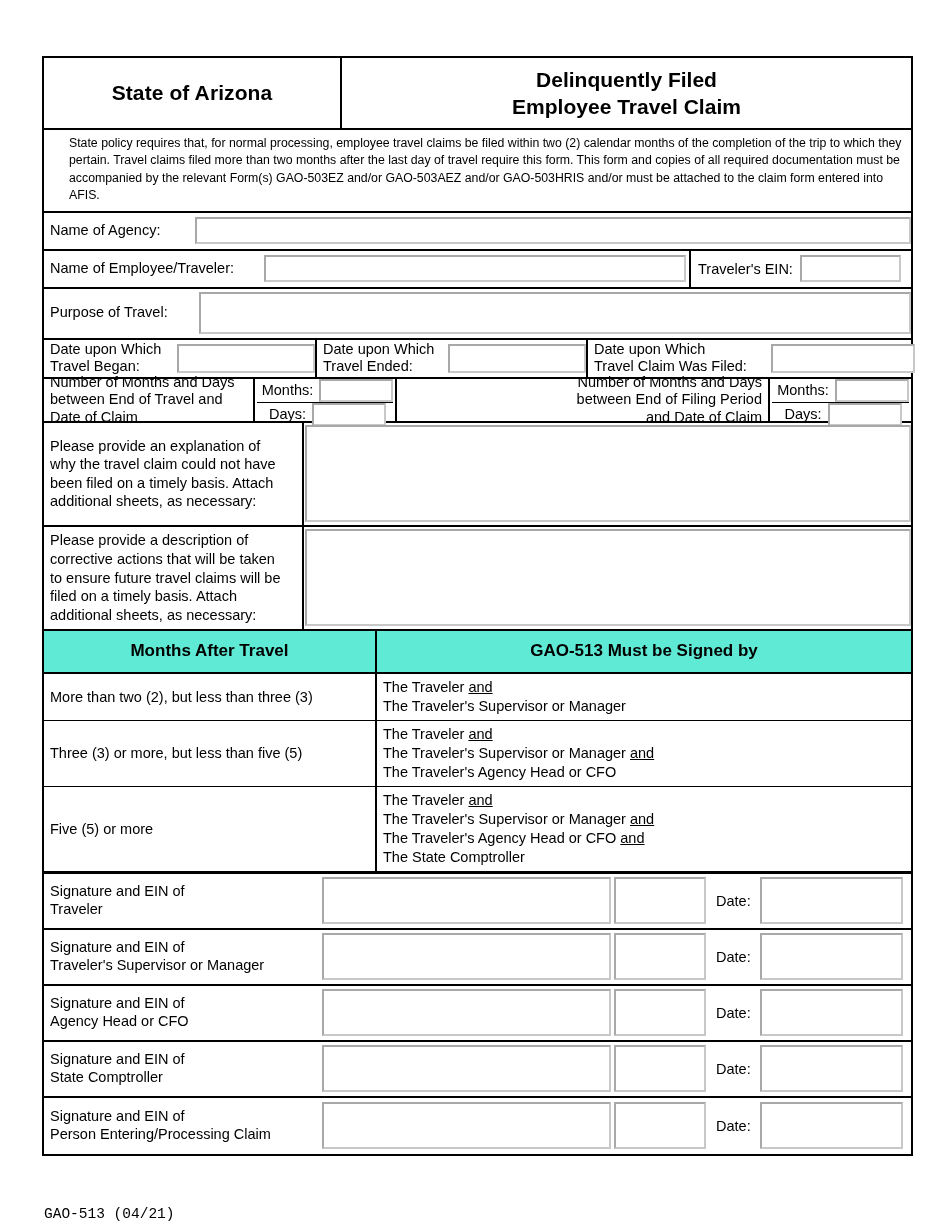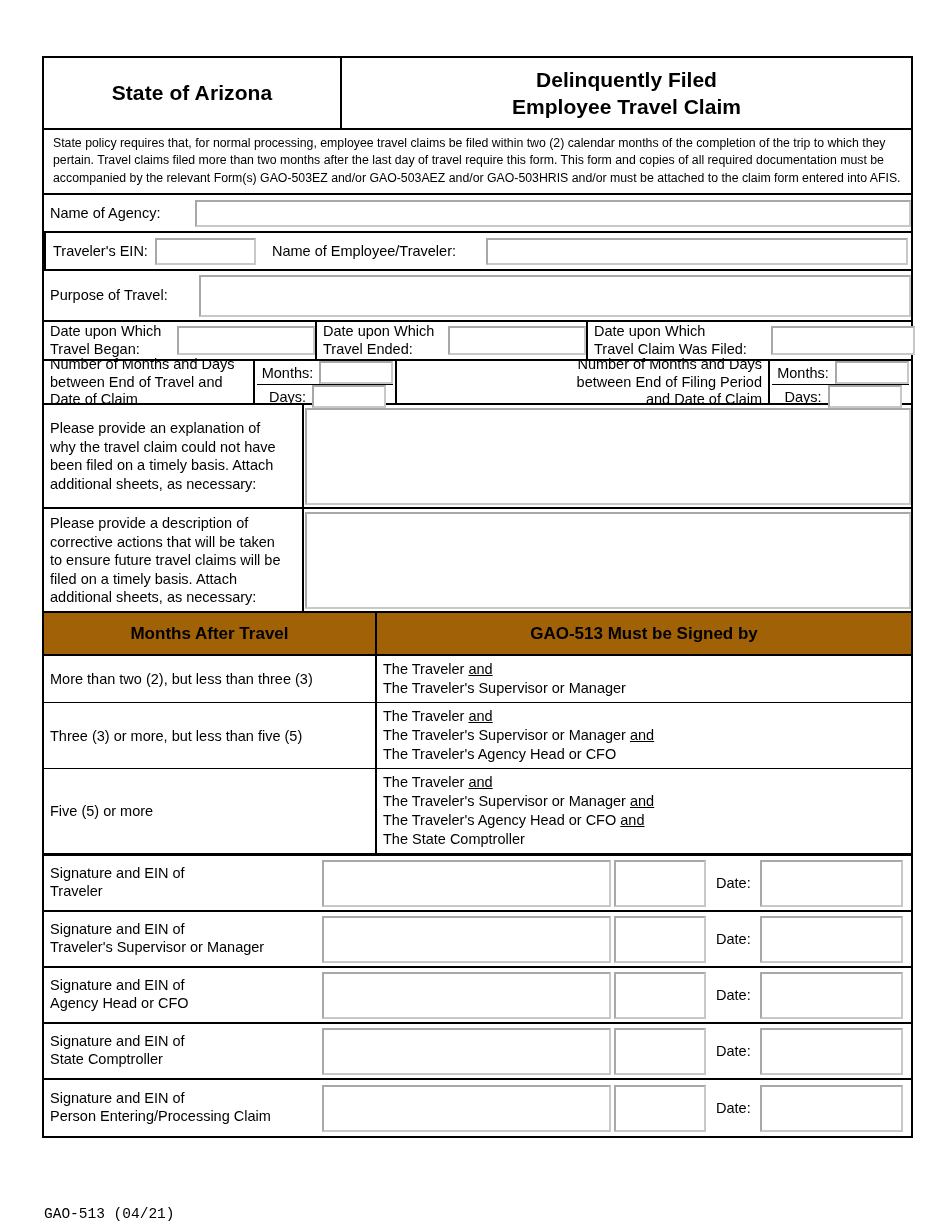--- a/index.html
+++ b/index.html
@@ -82,21 +82,21 @@
     justify-content: center;
     text-align: center;
   }
   #hdr-right .t {
     font-size: 21px;
     font-weight: bold;
     line-height: 1.3;
   }
 
   
-  #policy-row { padding: 5px 7px 6px 9px; display: block; }
+  #policy-row { padding: 5px 7px 6px 25px; display: block; }
   #policy-row .p {
     font-size: 12.3px;
     line-height: 1.42;
     text-align: left;
   }
 
   
   #agency-row { height: 38px; align-items: center; gap: 14px; }
   #agency-row .label { width: 128px; }
   #agency-field { width: 730px; height: 27px; }
@@ -163,21 +163,21 @@
 
   
   .expl-row { height: 104px; }
   .expl-label-cell { width: 261px; align-items: center; }
   .expl-label-cell .label { line-height: 1.28; font-size: 14.5px; }
   .expl-field-cell { flex: 1; align-items: center; padding-left: 1px; }
   .expl-field { width: 606px; height: 97px; }
 
   
   #signers-table { border-bottom: 3px solid #000; }
-  #signers-head { display: flex; background: #a16207; height: 41px; border-bottom: 2px solid #000; }
+  #signers-head { display: flex; background: #5eead4; height: 41px; border-bottom: 2px solid #000; }
   #signers-head .h {
     box-sizing: border-box;
     display: flex;
     align-items: center;
     justify-content: center;
     font-size: 17px;
     font-weight: bold;
   }
   #signers-head .h1 { width: 331px; }
   #signers-head .h2 { flex: 1; }
@@ -256,27 +256,27 @@
   <div class="row" id="policy-row">
     <div class="p">State policy requires that, for normal processing, employee travel claims be filed within two (2) calendar months of the completion of the trip to which they pertain.  Travel claims filed more than two months after the last day of travel require this form. This form and copies of all required documentation must be accompanied by the relevant Form(s) GAO-503EZ and/or GAO-503AEZ and/or GAO-503HRIS and/or must be attached to the claim form entered into AFIS.</div>
   </div>
 
   <div class="row" id="agency-row">
     <div class="label">Name of Agency:</div>
     <input class="field" id="agency-field" type="text" value="" style="">
   </div>
 
   <div class="row" id="employee-row">
+    <div class="cell" id="emp-left">
+      <div class="label">Name of Employee/Traveler:</div>
+      <input class="field" id="employee-field" type="text" value="" style="">
+    </div>
     <div class="cell vline" id="emp-right">
       <div id="ein-label">Traveler's EIN:</div>
       <input class="field" id="ein-field" type="text" value="" style="">
-    </div>
-    <div class="cell" id="emp-left">
-      <div class="label">Name of Employee/Traveler:</div>
-      <input class="field" id="employee-field" type="text" value="" style="">
     </div>
   </div>
 
   <div class="row" id="purpose-row">
     <div class="label">Purpose of Travel:</div>
     <textarea class="field" id="purpose-field" style=""></textarea>
   </div>
 
   <div class="row" id="dates-row">
     <div class="cell" id="d1">

